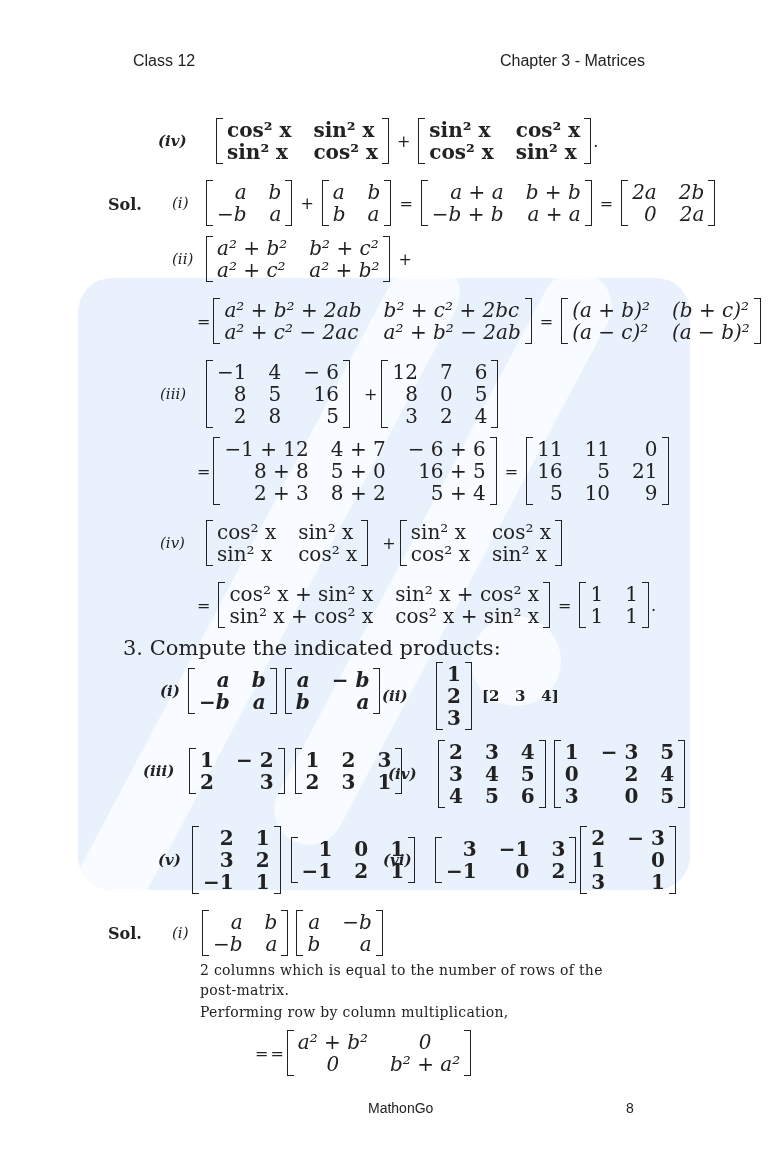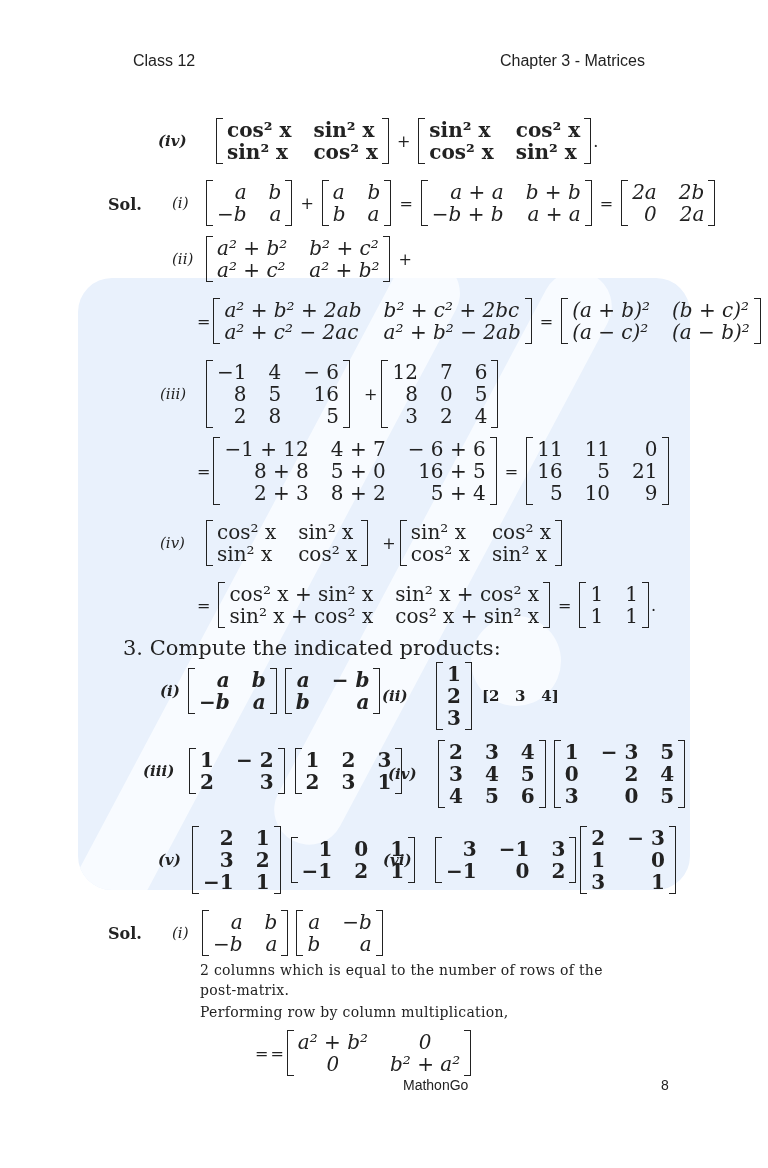--- a/index.html
+++ b/index.html
@@ -1,19 +1,19 @@
 <!DOCTYPE html>
 <html><head>
 <meta charset="utf-8">
 <style>
   html,body{margin:0;padding:0;background:#ffffff;}
   body{width:768px;height:1168px;position:relative;overflow:hidden;
        font-family:"DejaVu Serif","Liberation Serif",serif;color:#222;}
   .hdr{position:absolute;top:52px;font-family:"Liberation Sans",sans-serif;font-size:16px;color:#222;}
-  .ftr{position:absolute;top:1077px;font-family:"Liberation Sans",sans-serif;font-size:14px;color:#222;margin-left:35px;}
+  .ftr{position:absolute;top:1100px;font-family:"Liberation Sans",sans-serif;font-size:14px;color:#222;}
   .wm{position:absolute;left:78px;top:278px;width:612px;height:612px;background:#e9f1fc;border-radius:34px;overflow:hidden;}
   .wm .s1{position:absolute;left:150px;top:-60px;width:70px;height:760px;background:#f8fbff;border-radius:40px;transform:rotate(28deg);transform-origin:center;}
   .wm .s2{position:absolute;left:330px;top:-40px;width:70px;height:640px;background:#f8fbff;border-radius:40px;transform:rotate(28deg);transform-origin:center;}
   .wm .dot{position:absolute;left:393px;top:338px;width:90px;height:90px;background:#f8fbff;border-radius:50%;}
   .line{position:absolute;display:flex;align-items:center;white-space:nowrap;}
   .lbl{font-style:italic;font-size:15px;}
   .lblb{font-weight:bold;font-style:italic;font-size:15px;}
   .sol{font-weight:bold;font-size:16px;}
   .op{font-size:16px;margin:0 6px;}
   .mx{display:inline-flex;align-items:stretch;margin:0 2px;}

